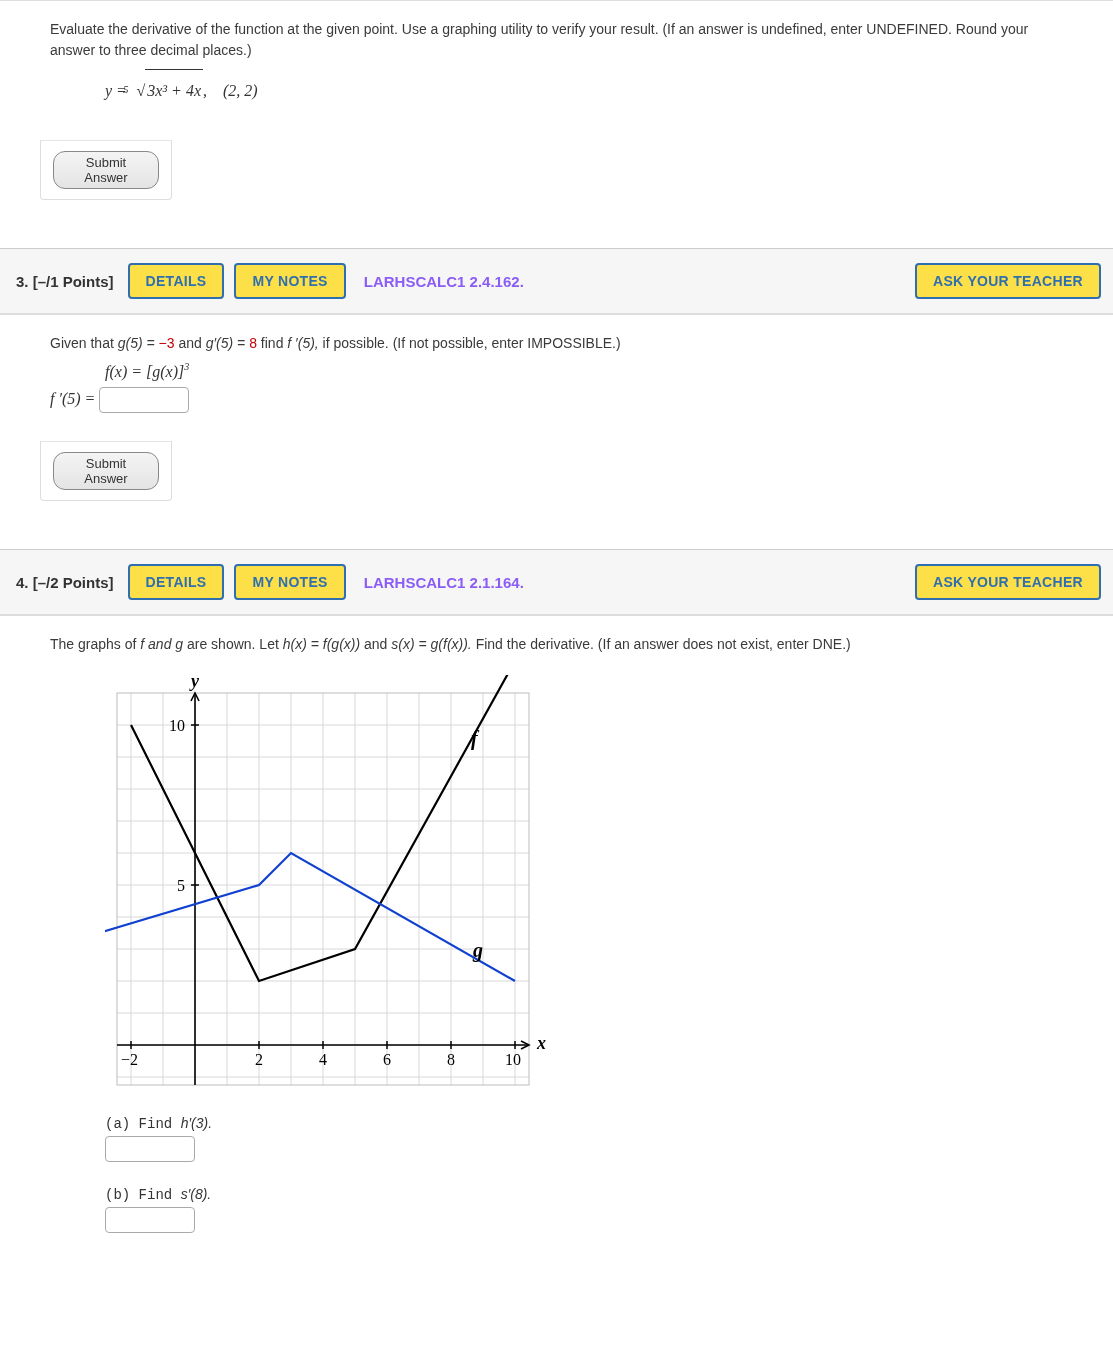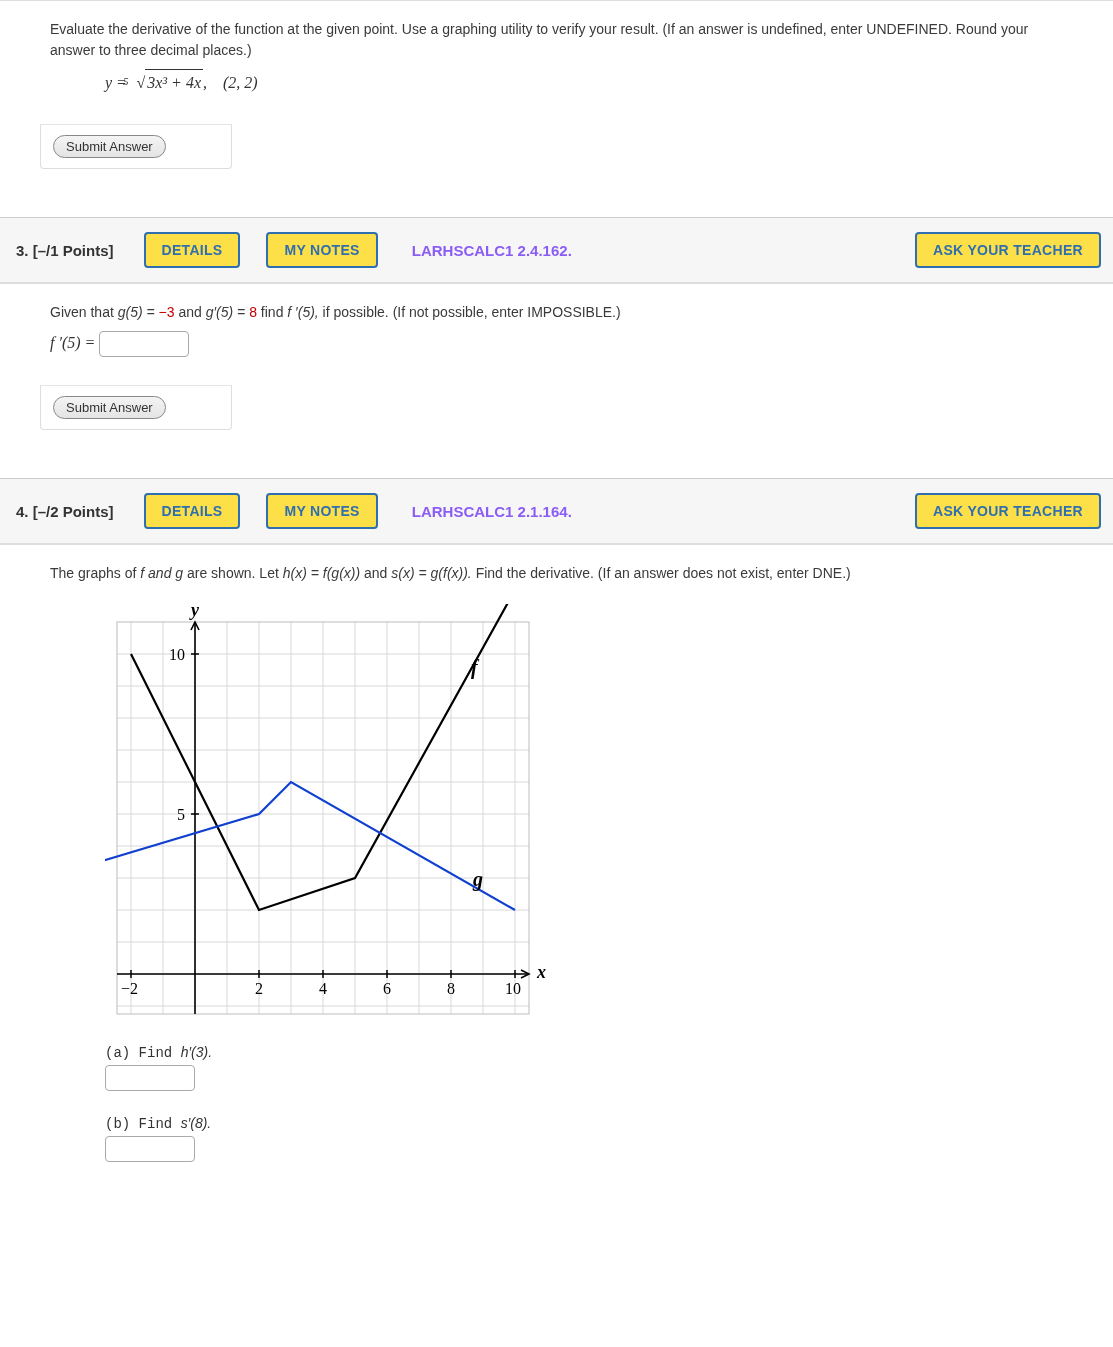--- a/index.html
+++ b/index.html
@@ -14,21 +14,21 @@
       border-top: 1px solid #ddd;
       background: #fff;
     }
     .question-header {
       display: flex;
       align-items: center;
       padding: 14px 12px;
       background: #f6f6f6;
       border-top: 1px solid #ccc;
       border-bottom: 1px solid #ddd;
-      gap: 26px;
+      gap: 10px;
     }
     .q-points {
       font-weight: bold;
       color: #333;
       font-size: 15px;
       margin-left: 4px;
       margin-right: 4px;
     }
     .hdr-btn {
       background: #fde047;
@@ -60,38 +60,38 @@
       font-size: 14px;
       vertical-align: middle;
     }
     .submit-wrap {
       margin-top: 28px;
       border: 1px solid #ddd;
       border-top: 1px solid #e5e5e5;
       border-radius: 0 0 4px 4px;
       padding: 10px 12px;
       margin-left: -10px;
-      width: 192px;
+      width: 132px;
     }
     .submit-btn {
       border: 1px solid #888;
       background: linear-gradient(#f4f4f4,#e4e4e4);
       border-radius: 12px;
       padding: 3px 12px;
       font-size: 13px;
       cursor: pointer;
       color: #333;
     }
     .red { color: #c00000; }
     .italic { font-style: italic; }
     .sub-answer { margin-top: 10px; margin-left: 55px; }
     .sub-answer .answer-input { display: block; margin-top: 4px; }
     .graph-wrap { margin: 20px 0 10px 55px; }
     svg { display: block; }
-    .sqrt-box { display:inline-block; border-top:1px solid #333; padding:4px 2px; font-style: italic; text-align: center;}
+    .sqrt-box { display:inline-block; border-top:1px solid #333; padding:12px 2px; font-style: italic; text-align: center;}
     .radical { font-style: normal; font-family: 'Times New Roman', serif;}
     .sup { font-size: 10px; vertical-align: super; position:relative; top:-1px;}
     .susp { font-size: 11px; vertical-align: super; position: relative; left: -8px; top: 3px;}
     .sep { height: 30px; background: #fff; }
     .part-label { font-family: Liberation Mono, monospace; font-style: normal; font-size: 14px; color: #333;}
   </style>
 </head>
 <body>
 
 <div class="question-body">
@@ -117,20 +117,23 @@
 </div>
 <div class="question-body">
   <div class="prompt">
     <span>Given that  </span>
     <span class="italic">g(5) = </span><span class="red">−3</span>
     <span>  and  </span>
     <span class="italic">g′(5) = </span><span class="red">8</span>
     <span>  find  </span>
     <span class="italic">f ′(5),</span>
     <span>  if possible. (If not possible, enter IMPOSSIBLE.)</span>
+  </div>
+  <div class="formula-line">
+    <span>f(x) = [g(x)]</span><span class="sup">3</span>
   </div>
   <div class="input-row">
     <span>f ′(5) = </span>
     <input class="answer-input" type="text" style="">
   </div>
   <div class="submit-wrap">
     <button class="submit-btn">Submit Answer</button>
   </div>
 </div>
 

